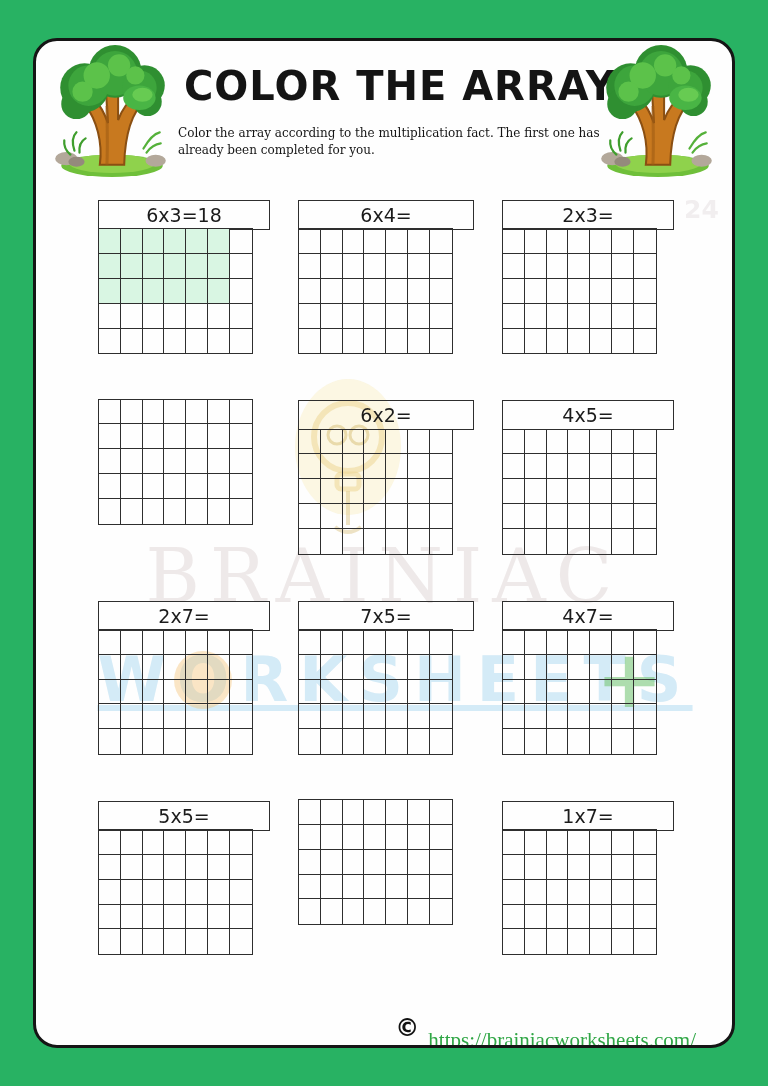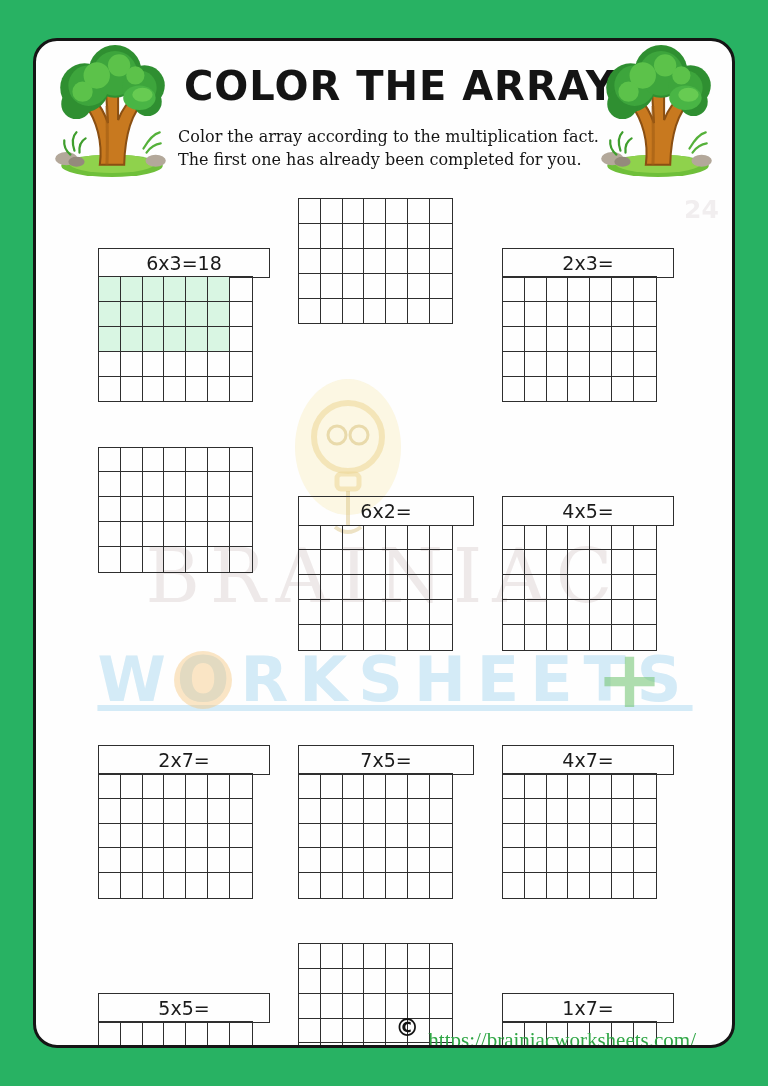--- a/index.html
+++ b/index.html
@@ -25,21 +25,21 @@
   .tree{position:absolute;top:4px;width:132px;height:134px;z-index:3;}
   .tree-left{left:10px;}
   .tree-right{right:8px;}
   .title{
     margin:22px 148px 0;text-align:center;
     font-size:40px;font-weight:800;letter-spacing:1px;color:#141414;
     font-family:"DejaVu Sans",sans-serif;white-space:nowrap;
   }
   .instructions{
     margin:16px 0 0 142px;width:456px;
-    font-family:"DejaVu Serif",serif;font-size:16px;line-height:1.45;color:#151515;
+    font-family:"DejaVu Serif",serif;font-size:12px;line-height:1.45;color:#151515;
   }
   
   .wm{position:absolute;z-index:1;pointer-events:none;}
   .wm-pagenum{left:648px;top:154px;font-weight:bold;font-size:25px;color:#f1eeef;}
   .wm-bulb{left:256px;top:334px;}
   .wm-brainiac{
     left:0;right:0;top:492px;text-align:center;
     font-family:"DejaVu Serif",serif;font-size:74px;letter-spacing:10px;
     color:rgba(220,208,208,0.45);white-space:nowrap;
   }
@@ -58,21 +58,21 @@
   }
   
   .panels{
     position:absolute;left:62px;top:159px;z-index:2;
     display:grid;grid-template-columns:172px 176px 172px;
     column-gap:28px;row-gap:46px;
   }
   .phead{
     border:1.7px solid var(--line);height:30px;
     display:flex;align-items:center;justify-content:center;
-    font-size:19px;color:#1b1b1b;background:transparent;margin-top:48px;
+    font-size:19px;color:#1b1b1b;background:transparent;
   }
   .pgrid{
     display:grid;grid-template-columns:repeat(7,21.8px);grid-auto-rows:24.8px;
     border:1.7px solid var(--line);width:max-content;margin-top:-1.7px;
     background:transparent;
   }
   .cell{
     border-right:1.6px solid var(--line);
     border-bottom:1.6px solid var(--line);
     background:transparent;
@@ -187,20 +187,23 @@
           <div class="cell"></div>
           <div class="cell"></div>
           <div class="cell"></div>
           <div class="cell"></div>
           <div class="cell"></div>
           <div class="cell"></div>
           <div class="cell"></div>
         </div>
     </div>
     <div class="panel">
+      <div class="phead">
+          <span>6x4=</span>
+        </div>
       <div class="pgrid">
           <div class="cell"></div>
           <div class="cell"></div>
           <div class="cell"></div>
           <div class="cell"></div>
           <div class="cell"></div>
           <div class="cell"></div>
           <div class="cell"></div>
           <div class="cell"></div>
           <div class="cell"></div>

